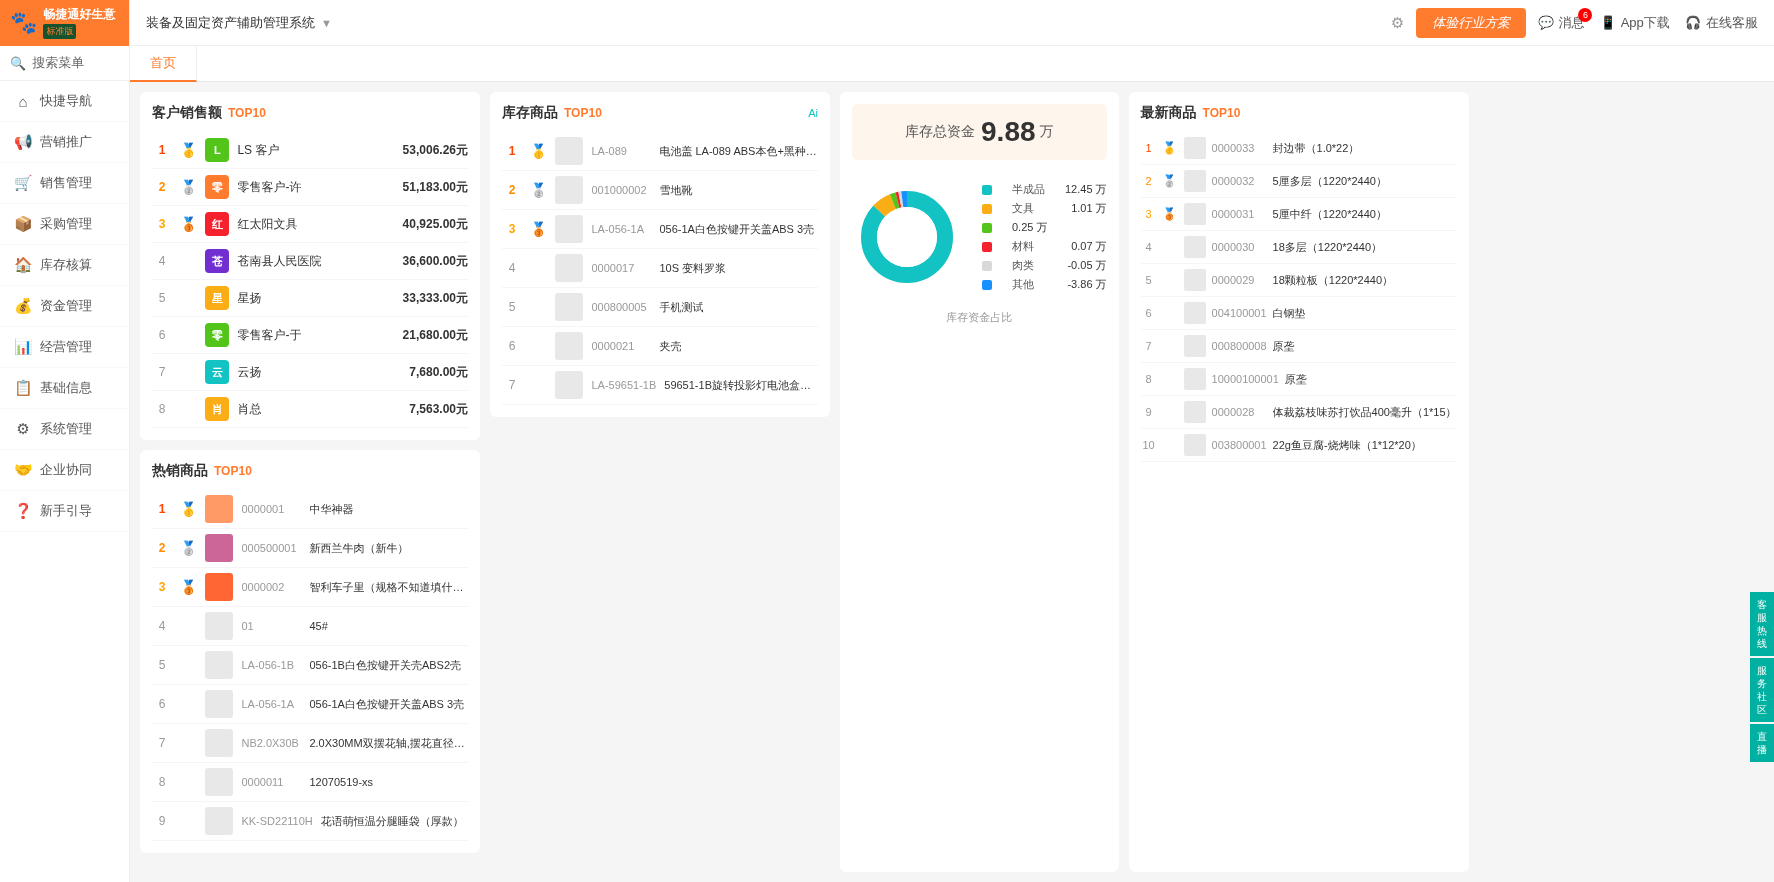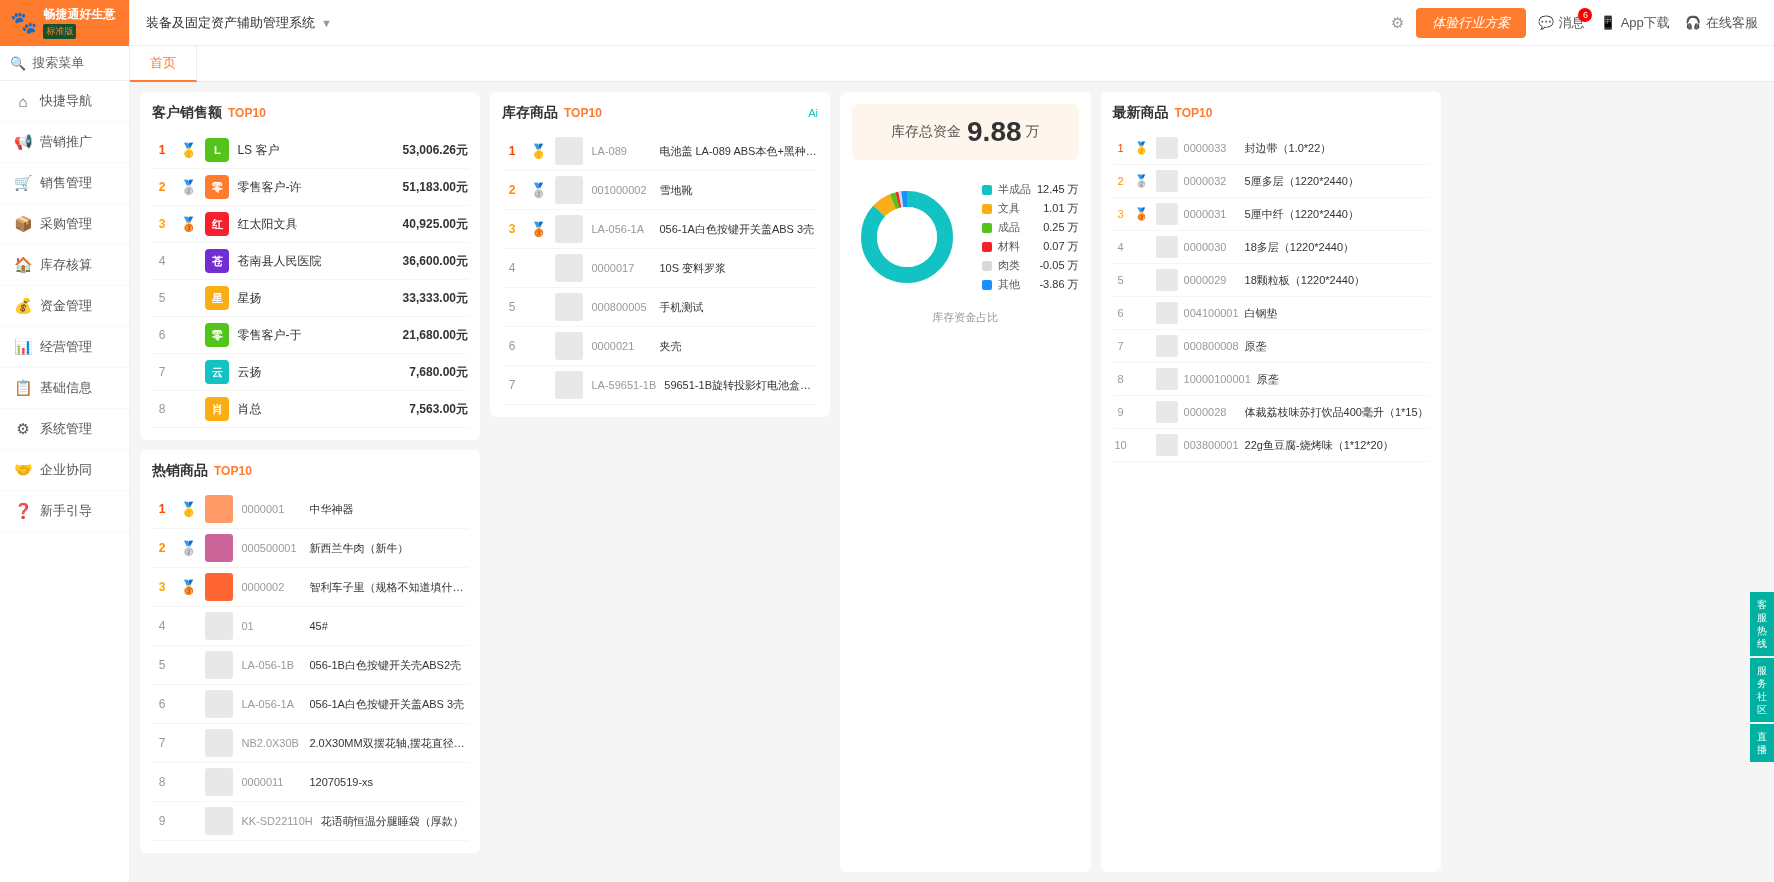--- a/index.html
+++ b/index.html
@@ -261,21 +261,21 @@
     }
     .donut-chart {
       width: 110px;
       height: 110px;
       flex-shrink: 0;
     }
     .legend-list { flex: 1; }
     .legend-item {
       display: flex;
       align-items: center;
-      gap: 6px;
+      gap: 20px;
       padding: 2px 0;
       font-size: 11px;
       color: #555;
     }
     .legend-dot {
       width: 10px;
       height: 10px;
       border-radius: 2px;
       flex-shrink: 0;
     }
@@ -714,21 +714,20 @@
               <span class="legend-name">半成品</span>
               <span class="legend-value">12.45 万</span>
             </div>
             <div class="legend-item">
               <div class="legend-dot" style="background:#faad14;"></div>
               <span class="legend-name">文具</span>
               <span class="legend-value">1.01 万</span>
             </div>
             <div class="legend-item">
               <div class="legend-dot" style="background:#52c41a;"></div>
-              <span class="legend-name">成品</span>
               <span class="legend-value">0.25 万</span>
             </div>
             <div class="legend-item">
               <div class="legend-dot" style="background:#f5222d;"></div>
               <span class="legend-name">材料</span>
               <span class="legend-value">0.07 万</span>
             </div>
             <div class="legend-item">
               <div class="legend-dot" style="background:#d9d9d9;"></div>
               <span class="legend-name">肉类</span>

